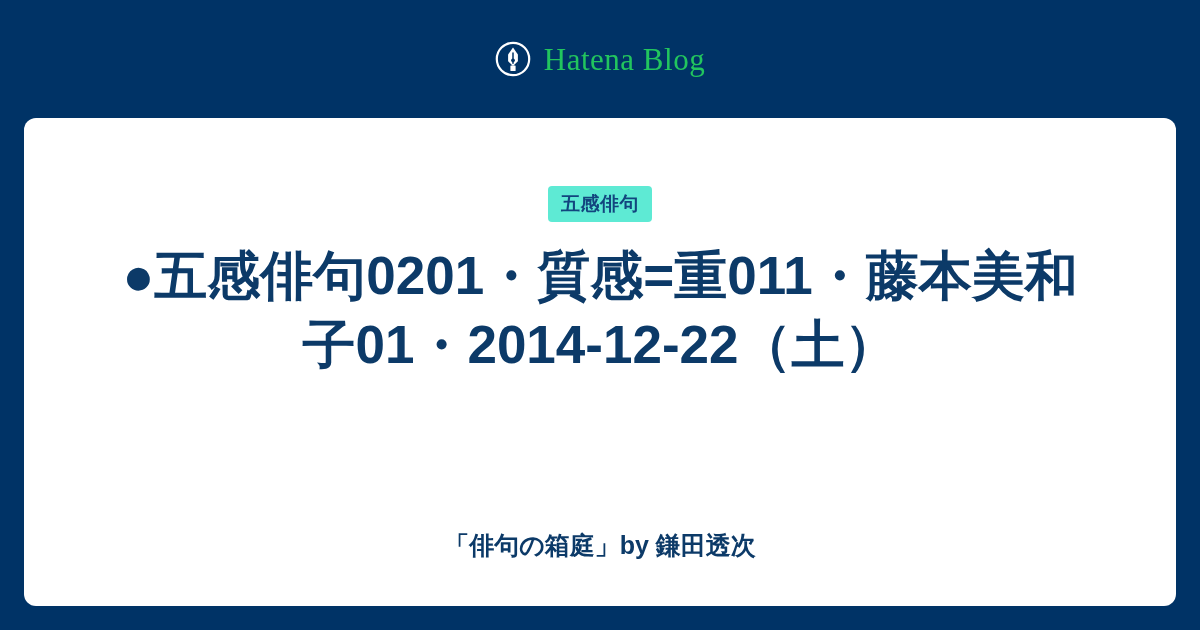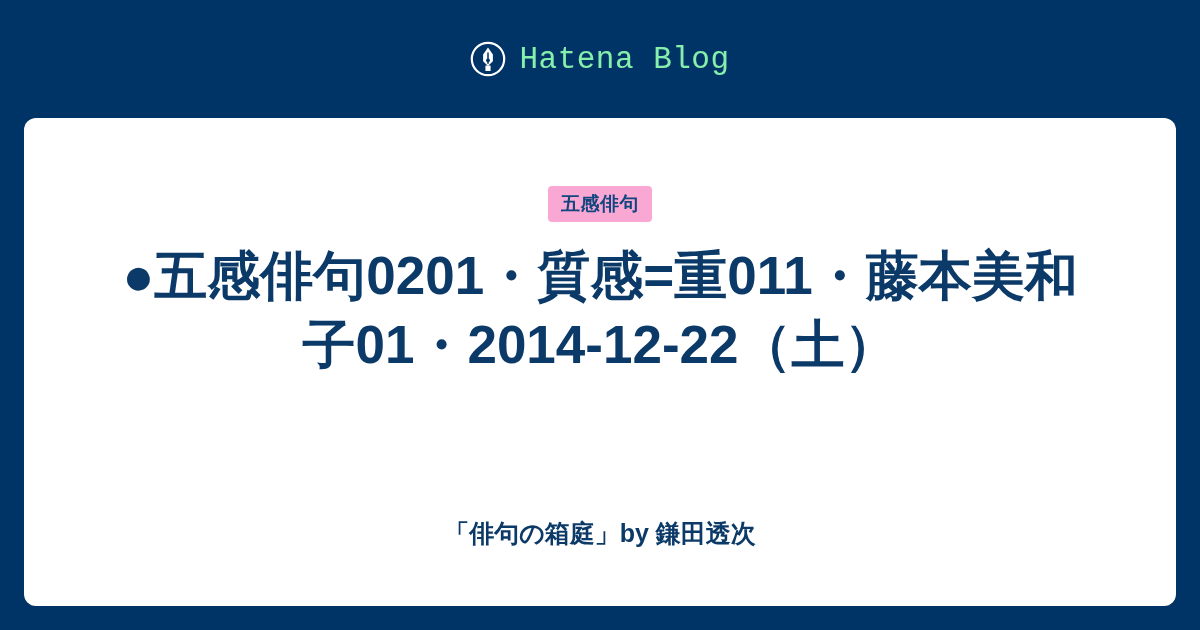--- a/index.html
+++ b/index.html
@@ -36,47 +36,47 @@
   }
 
   .brand-logo-icon {
     width: 36px;
     height: 36px;
     display: block;
     flex: 0 0 auto;
   }
 
   .brand-wordmark {
-    color: #86efac;
+    color: #22c55e;
     font-size: 31px;
     font-weight: 400;
     letter-spacing: 0.5px;
     line-height: 1;
     white-space: nowrap;
-    font-family: Liberation Mono, monospace;
+    font-family: Liberation Serif, serif;
   }
 
   
   .content-card {
     position: absolute;
     left: 24px;
     top: 118px;
     width: 1152px;
     height: 488px;
     background: #ffffff;
     border-radius: 12px;
     box-sizing: border-box;
     display: flex;
     flex-direction: column;
     align-items: center;
   }
 
   .category-badge {
     margin-top: 68px;
-    background: #f9a8d4;
+    background: #5eead4;
     color: #12457e;
     font-size: 19px;
     font-weight: 700;
     line-height: 1;
     padding: 8px 13px 9px 13px;
     border-radius: 4px;
     letter-spacing: 0.5px;
     white-space: nowrap;
   }
 
@@ -88,21 +88,21 @@
     font-weight: 700;
     line-height: 1.30;
     text-align: center;
     letter-spacing: 0px;
     max-width: 1000px;
     word-break: break-word;
   }
 
   .blog-name {
     margin-top: auto;
-    margin-bottom: 60px;
+    margin-bottom: 48px;
     color: #0c3a68;
     font-size: 25px;
     font-weight: 700;
     line-height: 1;
     text-align: center;
     letter-spacing: 0px;
     white-space: nowrap;
   }
 </style>
 </head>

